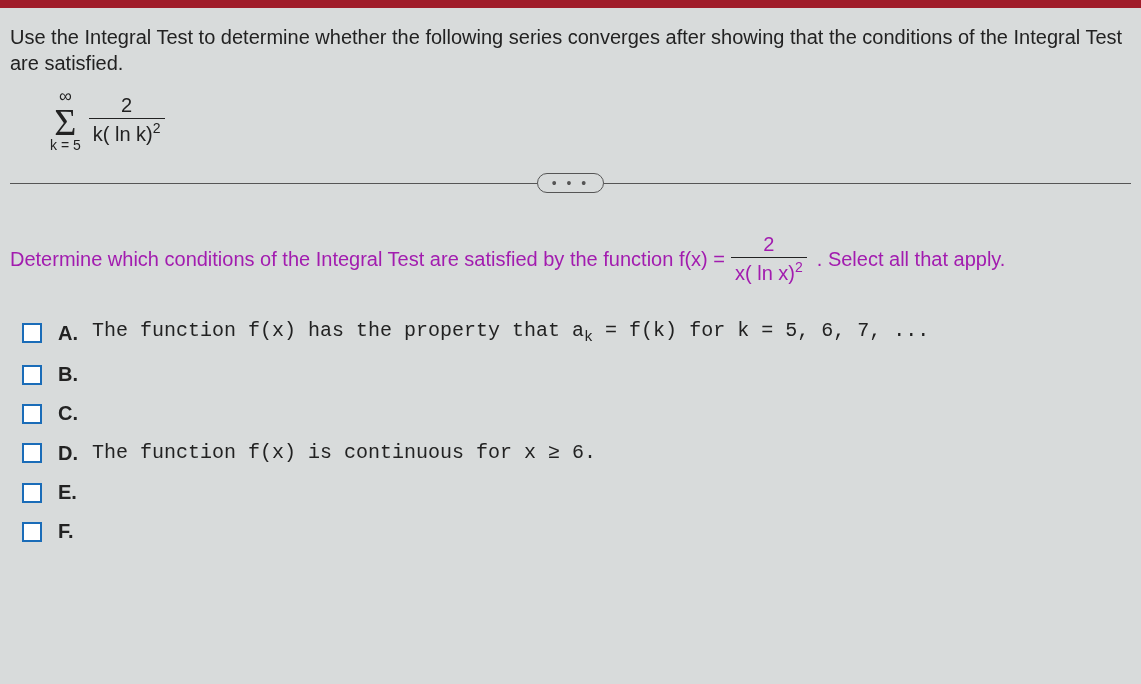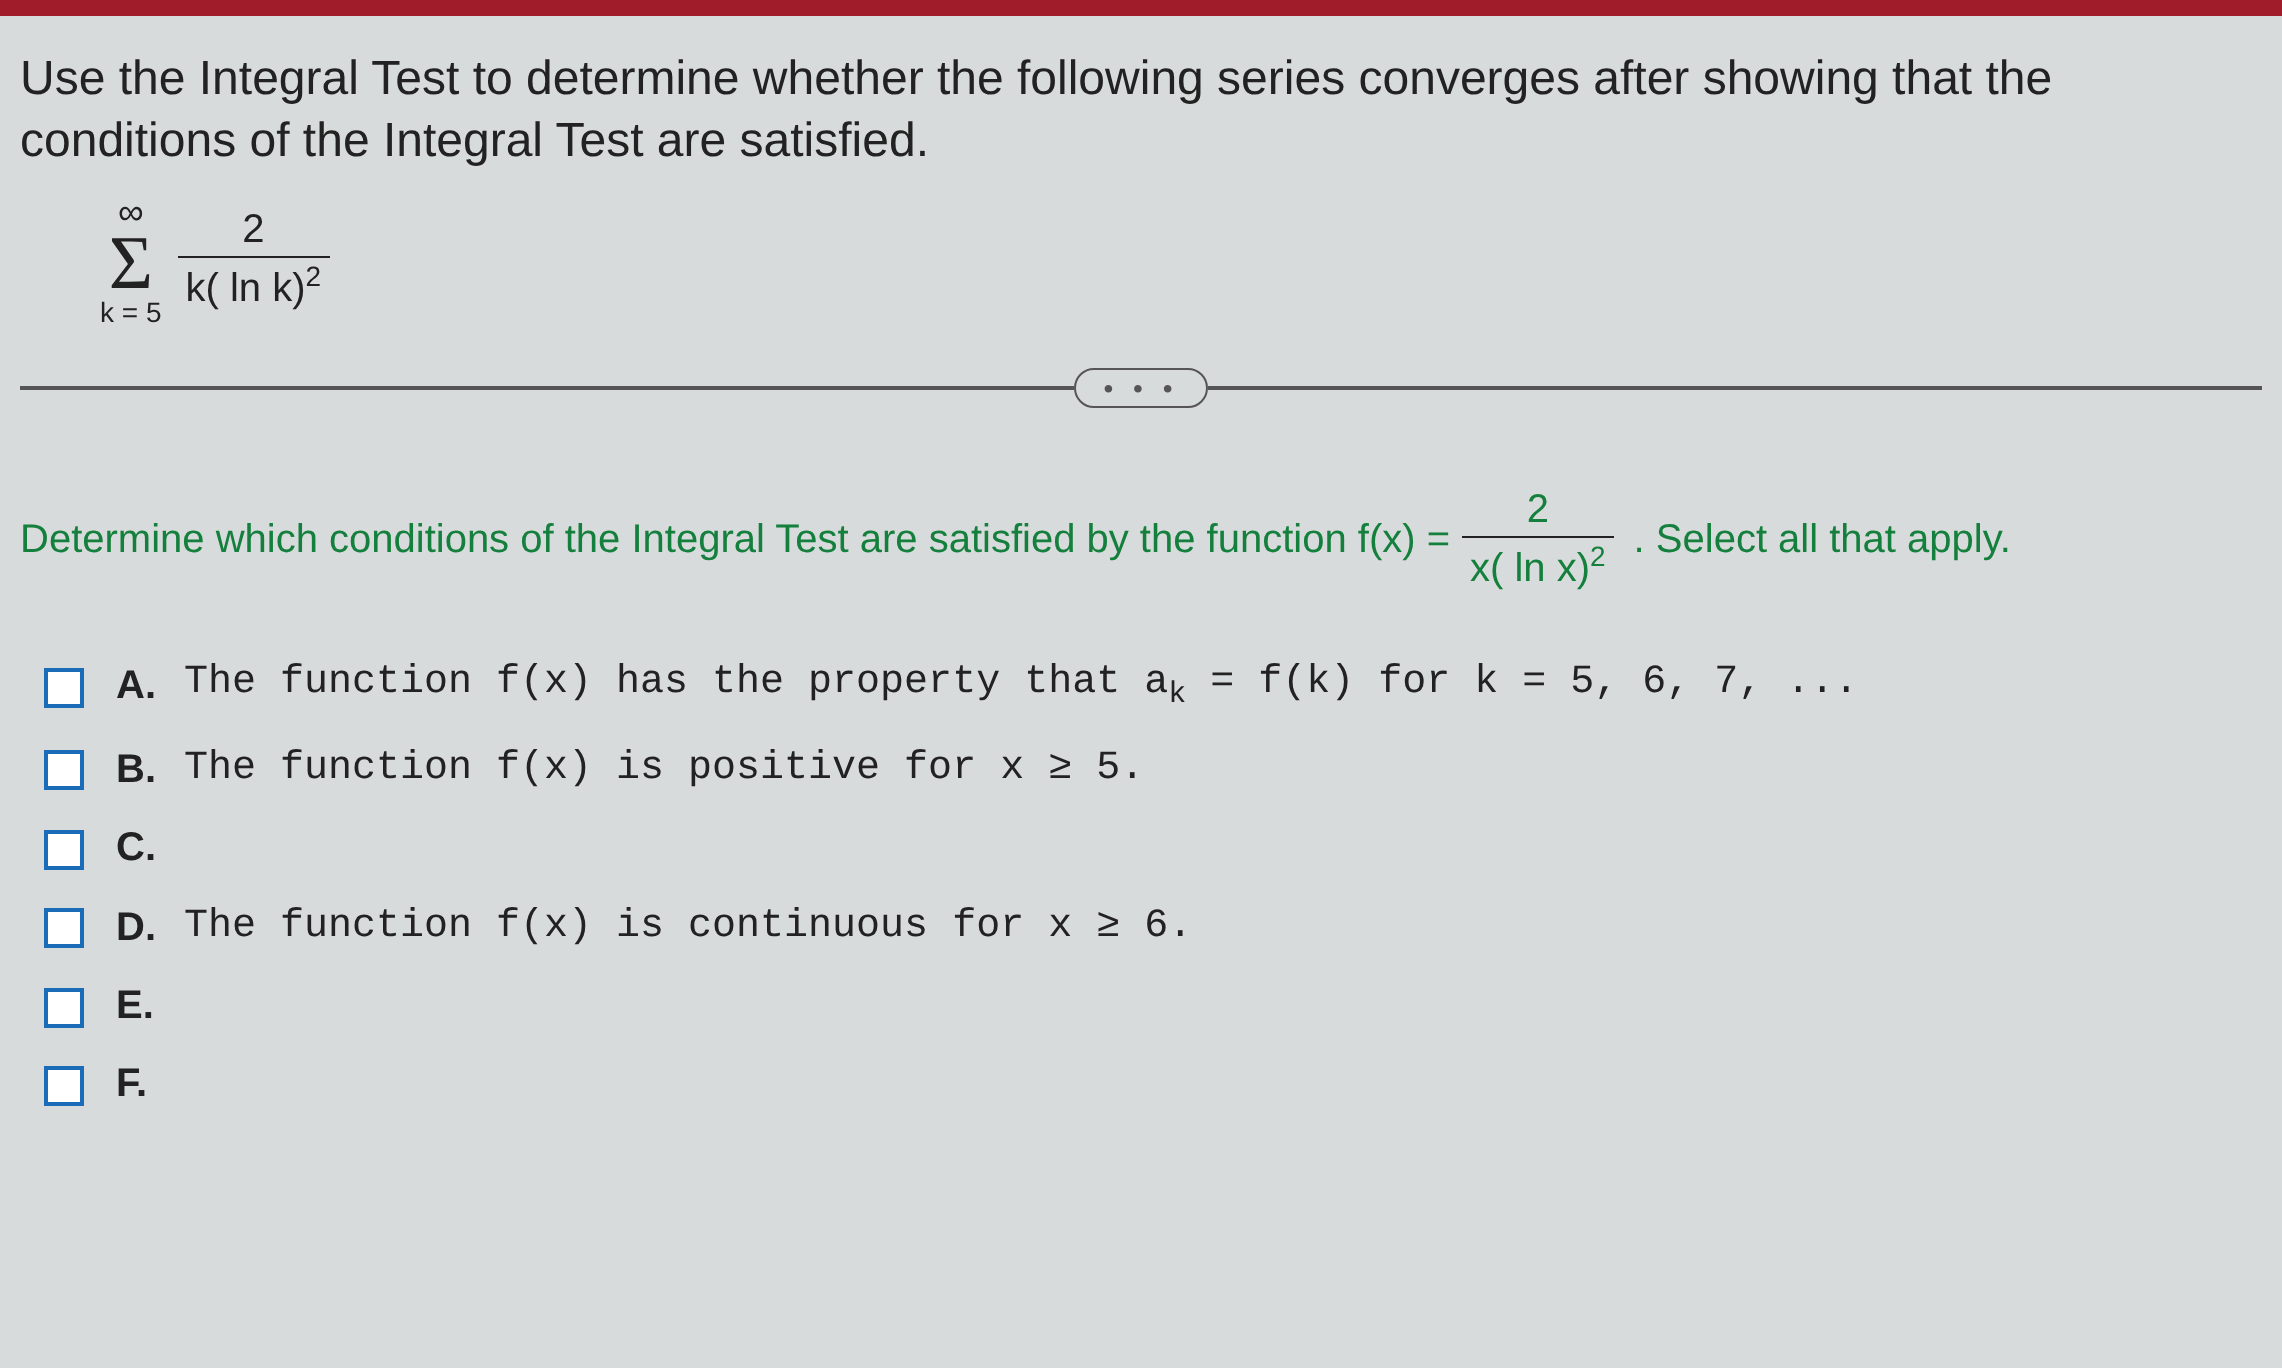--- a/index.html
+++ b/index.html
@@ -17,21 +17,21 @@
     }
     .top-bar {
       width: 100%;
       height: 8px;
       background: #a01c2a;
     }
     .content {
       padding: 16px 10px 10px 10px;
     }
     .question-text {
-      font-size: 24px;
+      font-size: 20px;
       color: #222;
       line-height: 1.3;
       margin-bottom: 10px;
     }
     .formula-block {
       margin-left: 40px;
       margin-top: 8px;
       margin-bottom: 20px;
       display: flex;
       align-items: center;
@@ -93,21 +93,21 @@
       padding: 2px 14px;
       font-size: 14px;
       color: #555;
       background: #d8dbdb;
       cursor: pointer;
       letter-spacing: 3px;
       line-height: 1;
     }
     .determine-row {
       font-size: 20px;
-      color: #15803d;
+      color: #a21caf;
       display: flex;
       align-items: center;
       flex-wrap: nowrap;
       margin-bottom: 34px;
     }
     .determine-text-left {
       white-space: nowrap;
     }
     .inline-fraction {
       display: inline-flex;
@@ -193,21 +193,20 @@
     <div class="option-row">
       <div class="checkbox"></div>
       <span class="opt-letter">A.</span>
       <span class="opt-text">
         <span>The function f(x) has the property that a</span><span class="sub">k</span><span> = f(k) for k = 5, 6, 7, ...</span>
       </span>
     </div>
     <div class="option-row">
       <div class="checkbox"></div>
       <span class="opt-letter">B.</span>
-      <span class="opt-text">The function f(x) is positive for x ≥ 5.</span>
     </div>
     <div class="option-row">
       <div class="checkbox"></div>
       <span class="opt-letter">C.</span>
     </div>
     <div class="option-row">
       <div class="checkbox"></div>
       <span class="opt-letter">D.</span>
       <span class="opt-text">The function f(x) is continuous for x ≥ 6.</span>
     </div>

